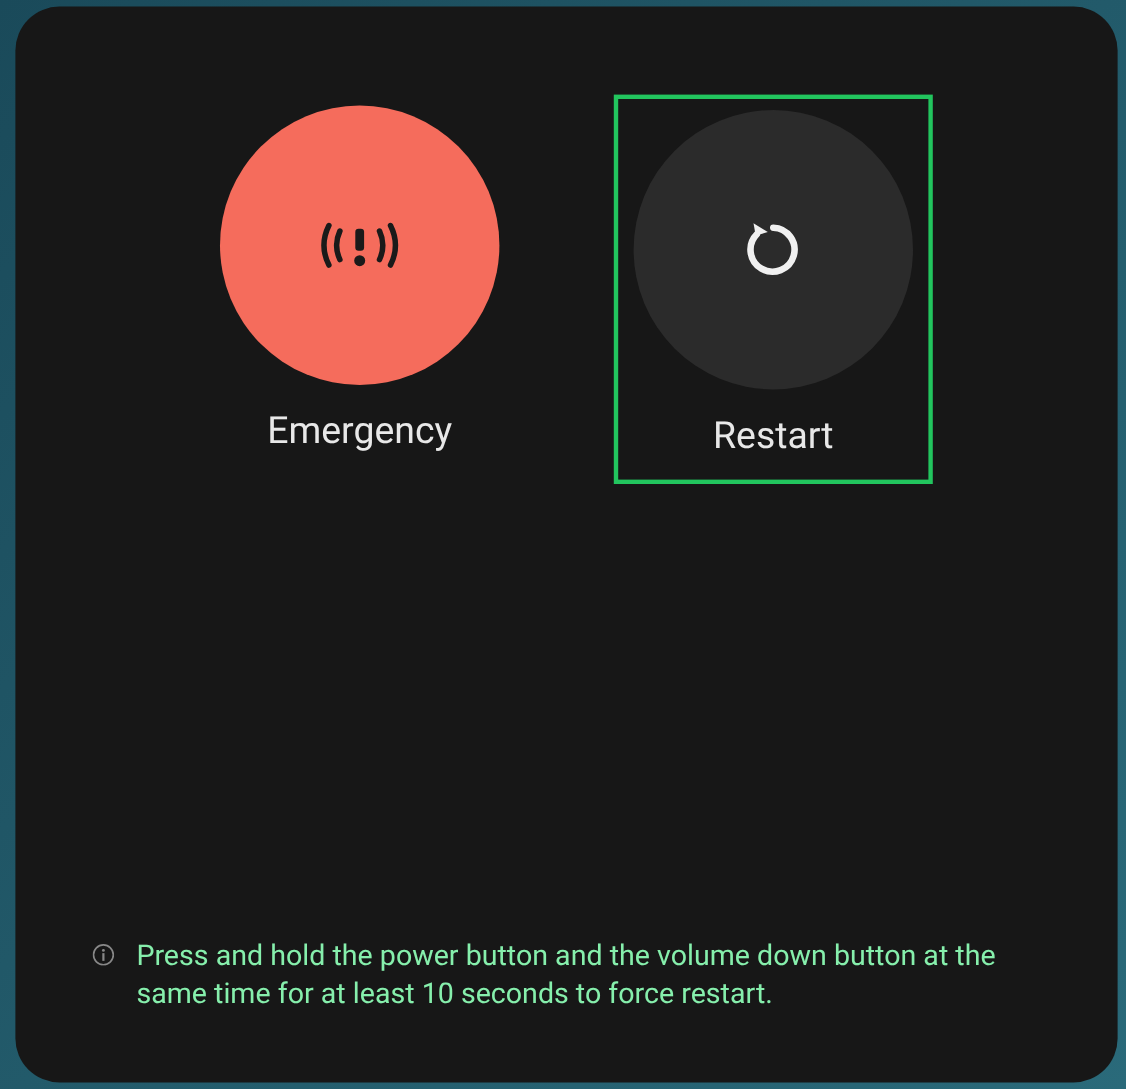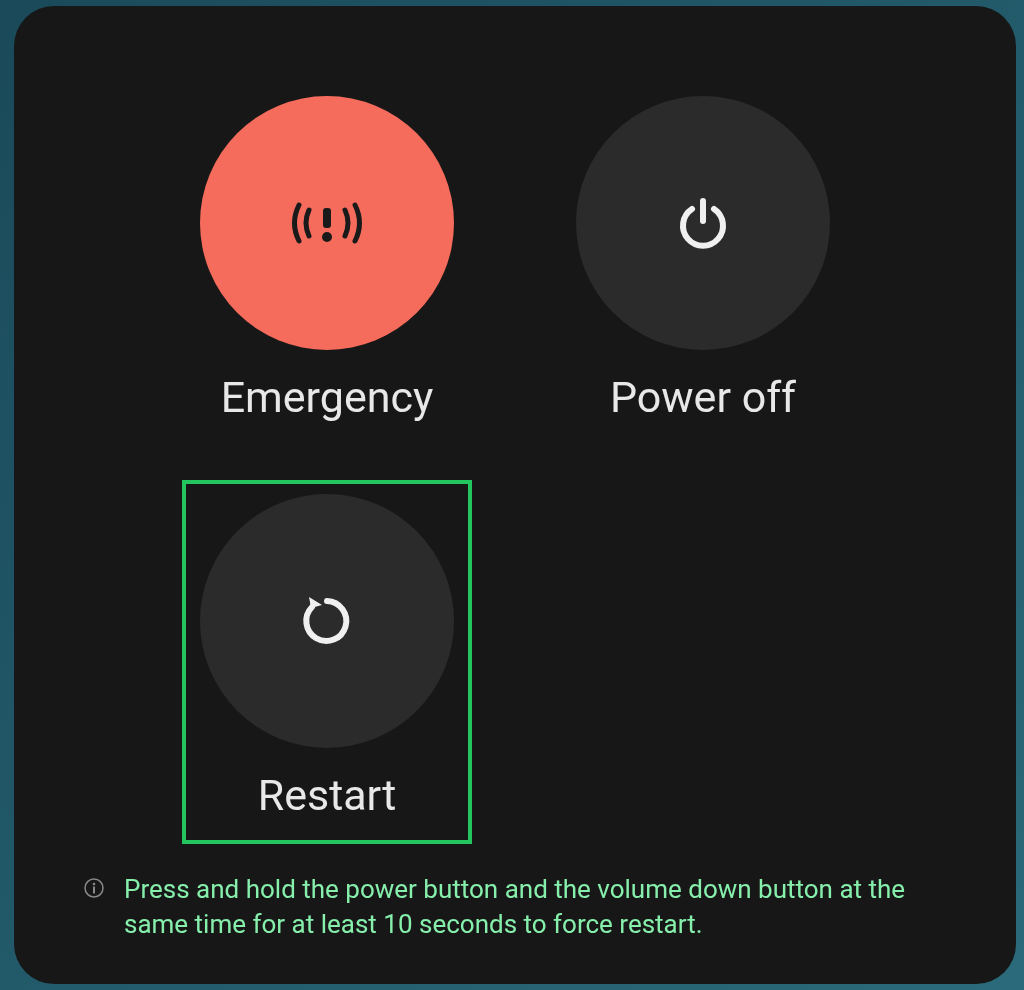--- a/index.html
+++ b/index.html
@@ -62,21 +62,21 @@
     .circle-dark {
       background: #2b2b2b;
     }
     
     .circle-red {
       background: #f56c5c;
     }
     
     .option-label {
       color: #e8e8e8;
-      font-size: 43px;
+      font-size: 34px;
       font-weight: 400;
     }
     
     .hint-row {
       display: flex;
       align-items: flex-start;
       padding: 28px 60px 0 70px;
       gap: 20px;
     }
     
@@ -112,29 +112,20 @@
             <path d="M 63 17 Q 69 30 63 43"></path>
           </g>
           <rect x="41" y="15" width="8" height="20" rx="3" fill="#1a1a1a"></rect>
           <circle cx="45" cy="44" r="5" fill="#1a1a1a"></circle>
         </svg>
       </div>
       <span class="option-label">Emergency</span>
     </div>
 
 
-    <div class="power-option">
-      <div class="circle-button circle-dark">
-        <svg class="icon-svg" width="56" height="56" viewBox="0 0 56 56">
-          <path d="M 17 14 A 20 20 0 1 0 39 14" stroke="#f0f0f0" stroke-width="6" fill="none" stroke-linecap="round"></path>
-          <line x1="28" y1="6" x2="28" y2="26" stroke="#f0f0f0" stroke-width="6" stroke-linecap="round"></line>
-        </svg>
-      </div>
-      <span class="option-label">Power off</span>
-    </div>
 
     <div class="power-option highlighted">
       <div class="circle-button circle-dark">
         <svg class="icon-svg" width="54" height="54" viewBox="0 0 54 54">
           <path d="M 27 7 A 20 20 0 1 1 12 13" stroke="#f0f0f0" stroke-width="6" fill="none" stroke-linecap="round"></path>
           <path d="M 9 3 L 11 14 L 22 11" fill="#f0f0f0"></path>
         </svg>
       </div>
       <span class="option-label">Restart</span>
     </div>

